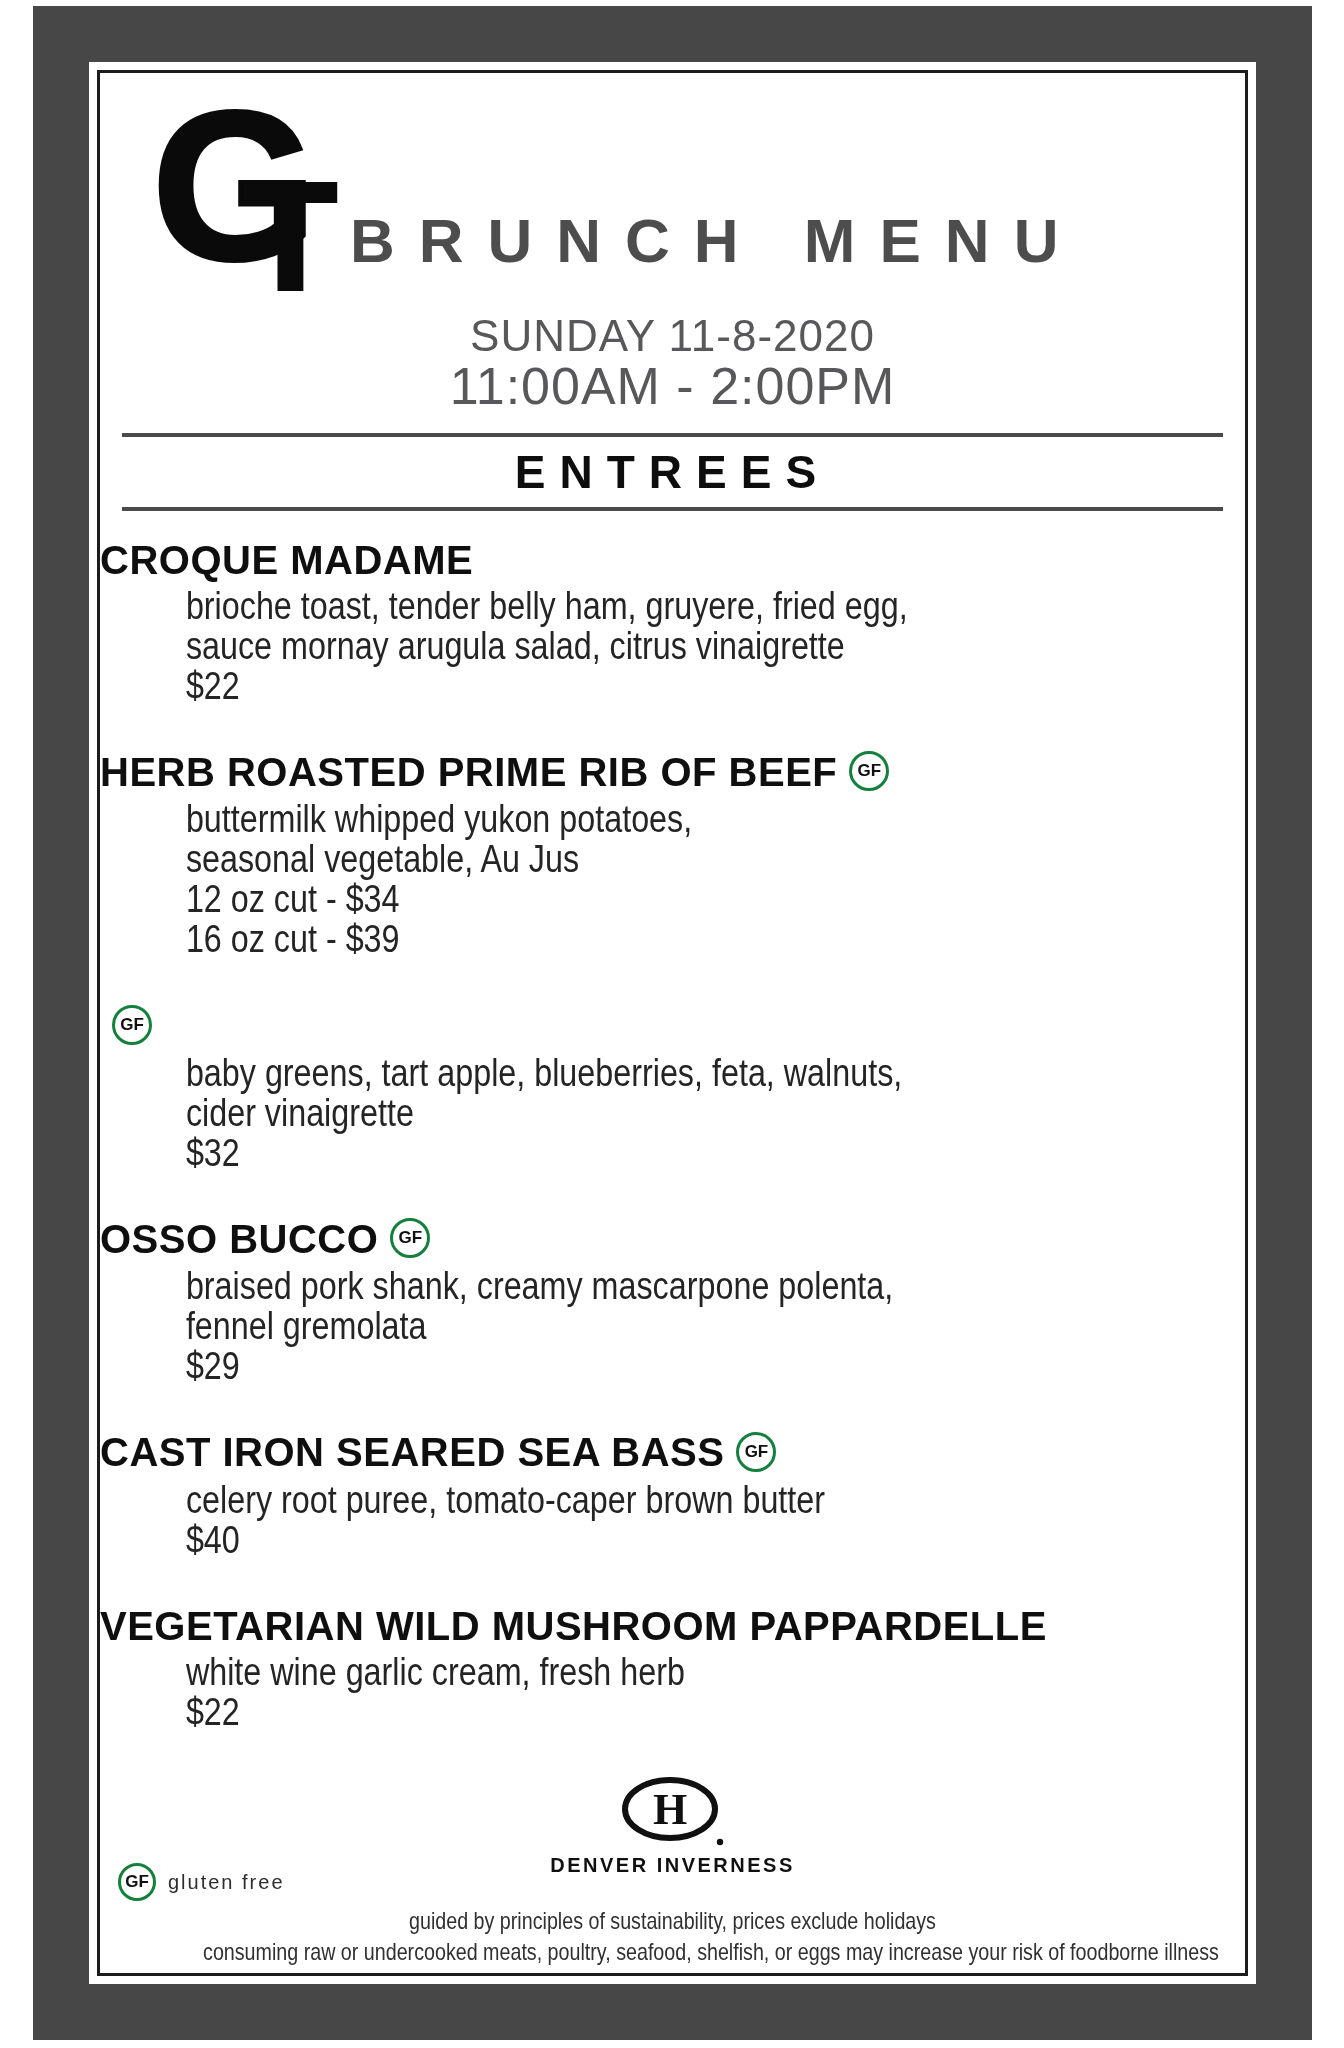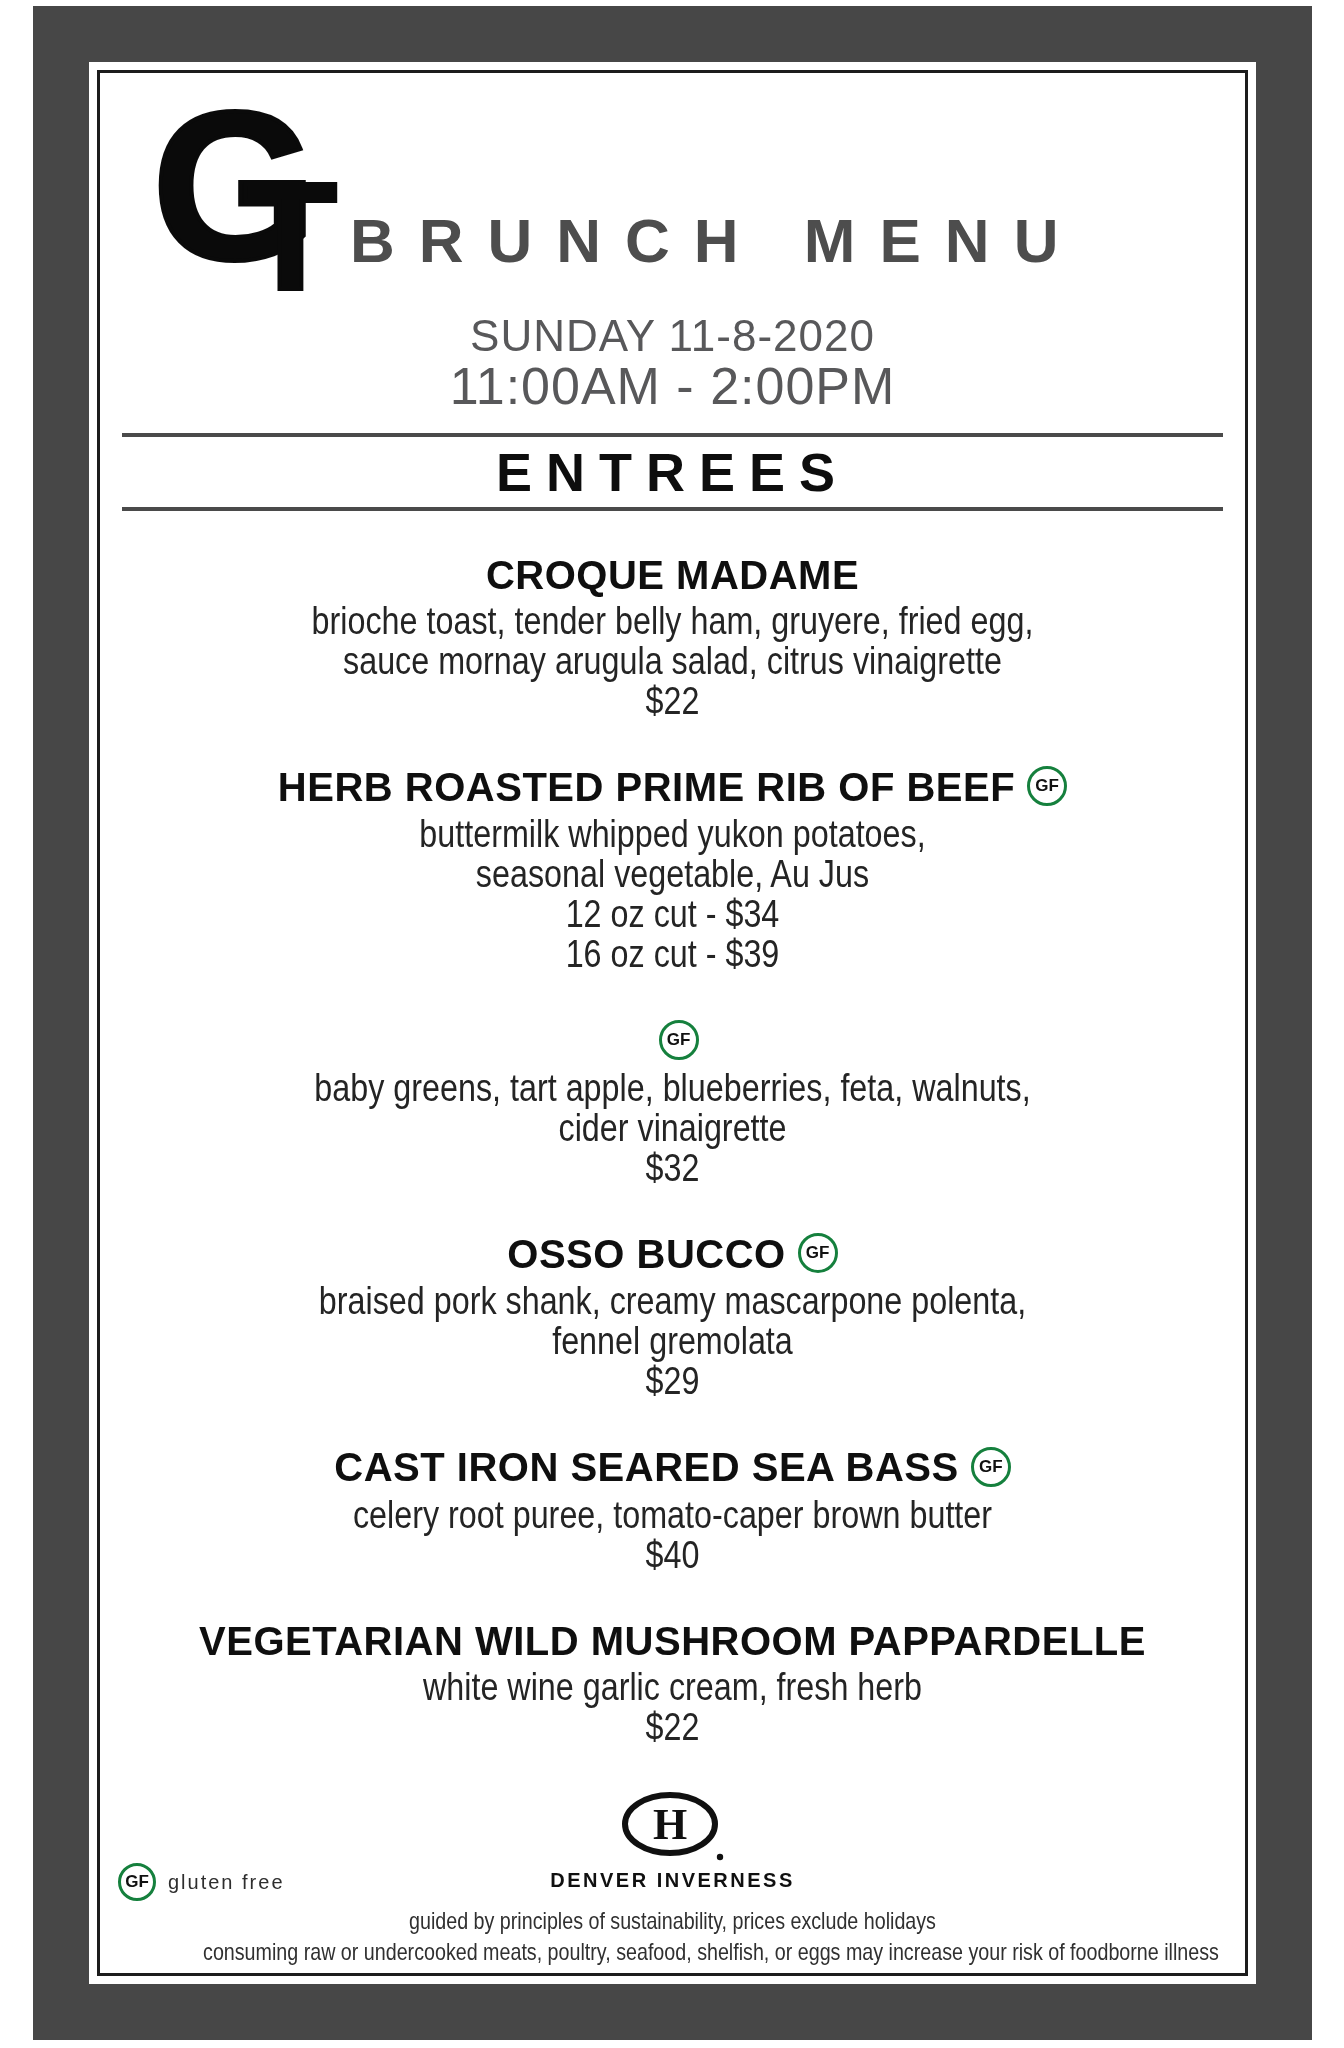--- a/index.html
+++ b/index.html
@@ -14,24 +14,24 @@
   .header-row { display:flex; align-items:flex-end; margin:28px 0 0 52px; height:190px; }
   .gt-logo { position:relative; width:192px; height:190px; flex:0 0 auto; }
   .brunch-title { font-size:62px; font-weight:700; letter-spacing:24px; color:#4d4d4d; margin:0 0 15px 6px; white-space:nowrap; }
 
   .date-block { text-align:center; margin-top:20px; color:#58585a; }
   .date-line { font-size:44px; line-height:50px; letter-spacing:1px; }
   .time-line { font-size:52px; line-height:50px; letter-spacing:1px; }
 
   .rule { height:4px; background:#4a4a4a; margin:0 22px; border:none; }
   .rule-top { margin-top:22px; }
-  .section-heading { text-align:center; font-size:54px; line-height:50px; font-weight:700; letter-spacing:14px; color:#0d0d0d; padding:10px 8px; }
+  .section-heading { text-align:center; font-size:46px; line-height:50px; font-weight:700; letter-spacing:14px; color:#0d0d0d; padding:10px 8px; }
 
   
-  .menu { margin-top:42px; text-align:center; }
+  .menu { margin-top:27px; text-align:left; }
   .menu-item { margin-bottom:44px; }
   .item-title { font-size:40px; line-height:44px; font-weight:700; color:#0f0f0f; letter-spacing:0.5px; margin-bottom:4px; white-space:nowrap; }
   .gf-badge { display:inline-flex; align-items:center; justify-content:center; width:40px; height:40px; border:3px solid #15803d; border-radius:50%; font-size:17px; font-weight:700; letter-spacing:0; color:#111111; vertical-align:middle; margin-left:12px; position:relative; top:-4px; }
   .item-line { font-size:38px; line-height:40px; font-weight:400; color:#242424; transform:scaleX(0.85); transform-origin:50% 50%; white-space:nowrap; }
 
   
   .brand-block { text-align:center; margin-top:20px; }
   .brand-mark { display:block; margin:0 auto; }
   .brand-name { font-family:"Liberation Serif", serif; font-size:58px; line-height:60px; font-weight:700; color:#101010; letter-spacing:1px; }
   .brand-location { font-size:20px; line-height:26px; font-weight:700; letter-spacing:2.5px; color:#101010; margin-top:2px;text-align:center; }

